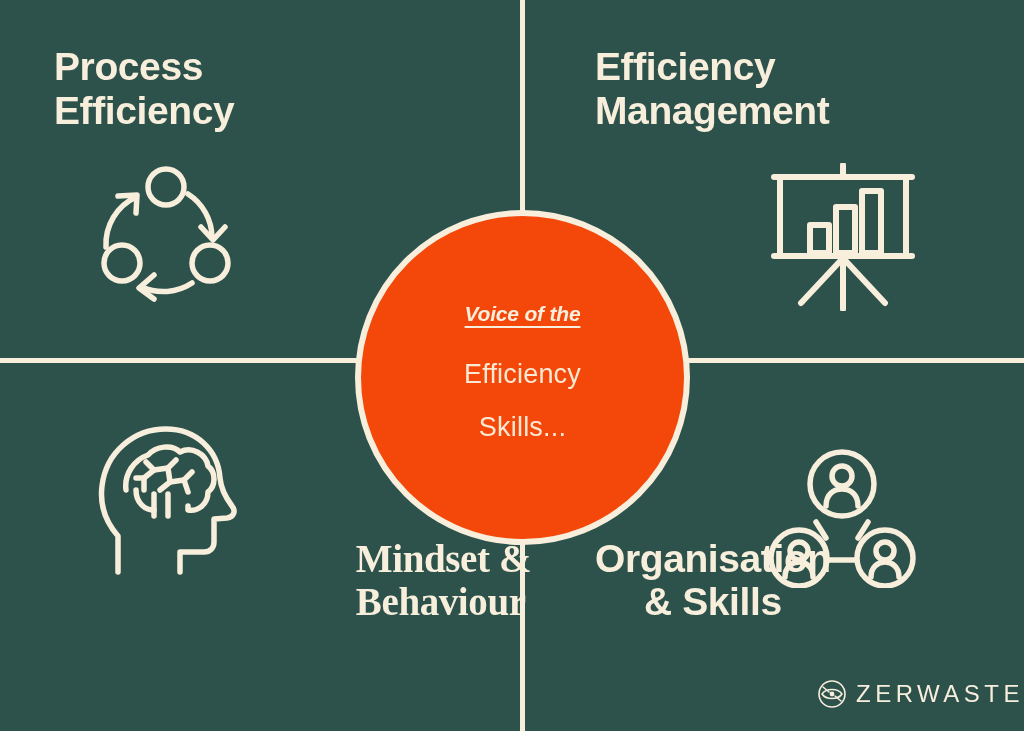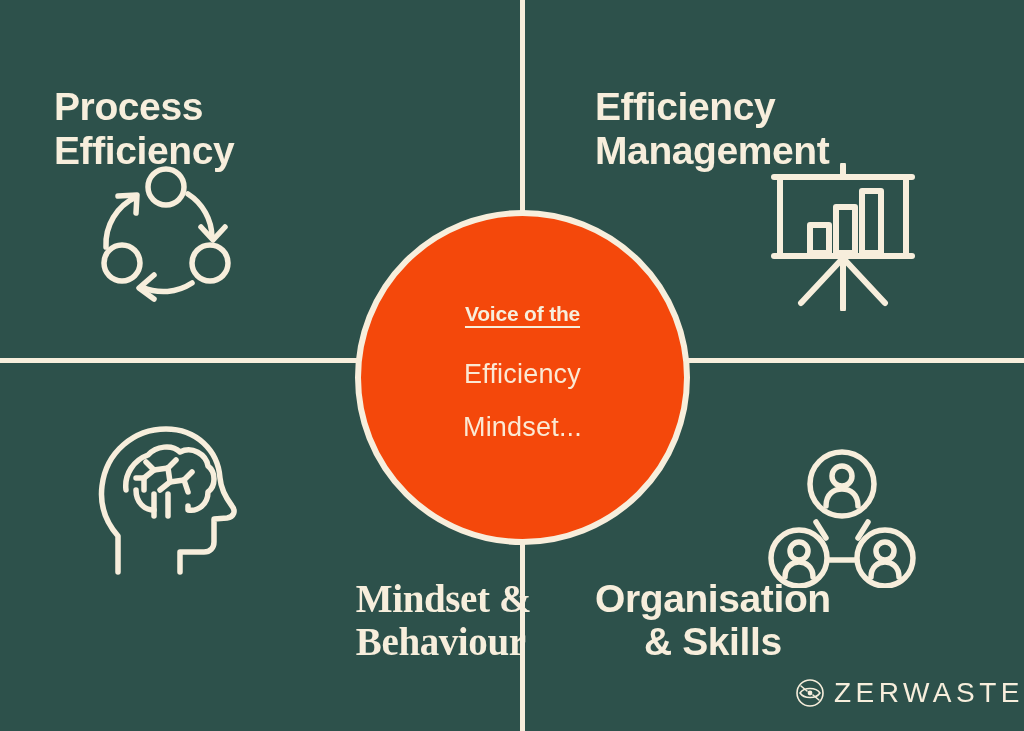--- a/index.html
+++ b/index.html
@@ -38,21 +38,20 @@
     height: 731px;
   }
 
   
   .quadrant {
     position: absolute;
     width: 520px;
     height: 308px;
     display: flex;
     flex-direction: column;
-    margin-top: 40px;
   }
   .q-tl { left: 0;     top: 0;     align-items: flex-start; justify-content: flex-start; }
   .q-tr { left: 525px; top: 0;     align-items: flex-start; justify-content: flex-start; }
   .q-bl { left: 11px;     top: 368px; align-items: flex-end; justify-content: flex-end; font-family: Liberation Serif, serif; }
   .q-br { left: 525px; top: 368px; align-items: flex-start; justify-content: flex-end; }
 
   .q-title {
     color: #f7eedc;
     font-size: 39px;
     font-weight: bold;
@@ -93,20 +92,21 @@
 
   .circle-heading {
     color: #f7eedc;
     font-size: 21px;
     font-weight: bold;
     text-decoration: underline;
     text-underline-offset: 5px;
     text-decoration-thickness: 2px;
     letter-spacing: -0.2px;
     margin-bottom: 22px;
+    font-style: italic;
   }
   .circle-item {
     color: #fbe9d4;
     font-size: 27px;
     font-weight: 300;
     letter-spacing: 0.2px;
     margin: 11px 0;
   }
 
   
@@ -115,21 +115,21 @@
     right: 0px;
     bottom: 22px;
     display: flex;
     align-items: center;
     gap: 9px;
     z-index: 6;
   }
   #logo-mark svg { display: block; }
   #logo-text {
     color: #f7eedc;
-    font-size: 28px;
+    font-size: 24px;
     font-weight: 500;
     letter-spacing: 4.5px;
   }
 </style>
 </head>
 <body>
 
 <div id="infographic">
 
   <div class="divider divider-h"></div>
@@ -253,21 +253,21 @@
         <circle cx="119" cy="110" r="28"></circle>
         <circle cx="119" cy="103" r="9"></circle>
         <path d="M 105 129 C 105 119 112 114 119 114 C 126 114 133 119 133 129"></path>
       </g>
     </svg>
   </div>
 
   <div id="center-circle">
     <div class="circle-heading">Voice of the</div>
     <div class="circle-item">Efficiency</div>
-    <div class="circle-item">Mindset...</div>
+    <div class="circle-item">Skills...</div>
   </div>
 
   <div id="logo">
     <span id="logo-mark">
       <svg width="30" height="30" viewBox="0 0 30 30">
         <g fill="none" stroke="#f7eedc" stroke-width="1.6" stroke-linecap="round" stroke-linejoin="round">
           <circle cx="15" cy="15" r="13"></circle>
           <path d="M 5 15 C 9 9 21 9 25 15 C 21 21 9 21 5 15 Z"></path>
           <circle cx="15" cy="15" r="2.4" fill="#f7eedc" stroke="none"></circle>
           <path d="M 6 8 L 12 13"></path>

